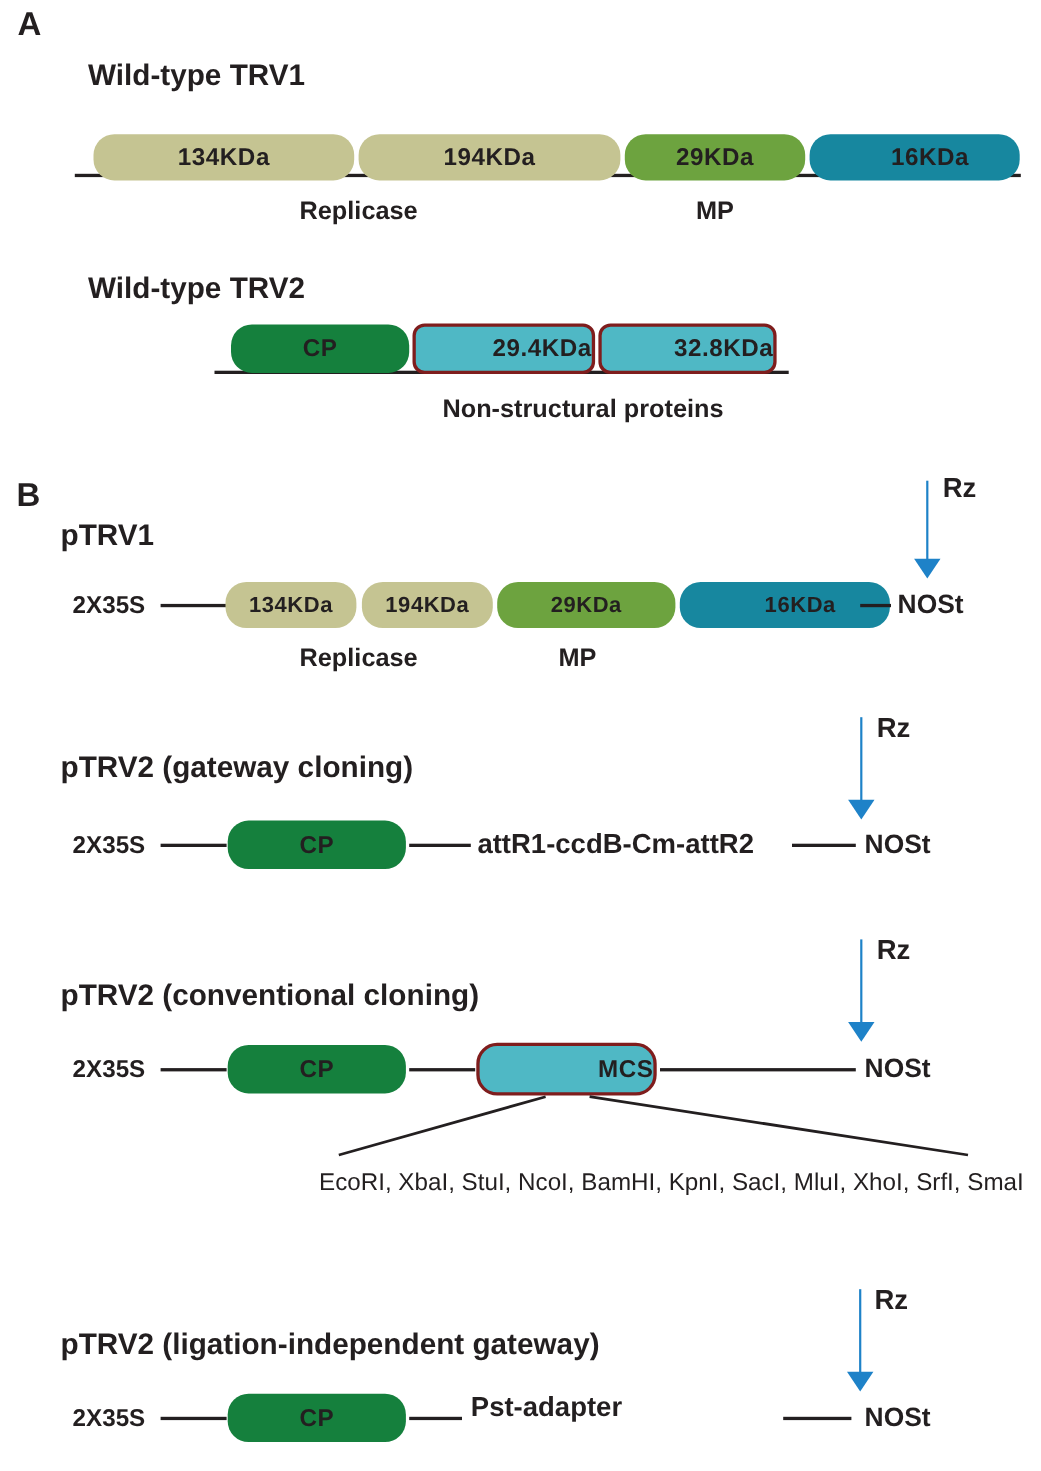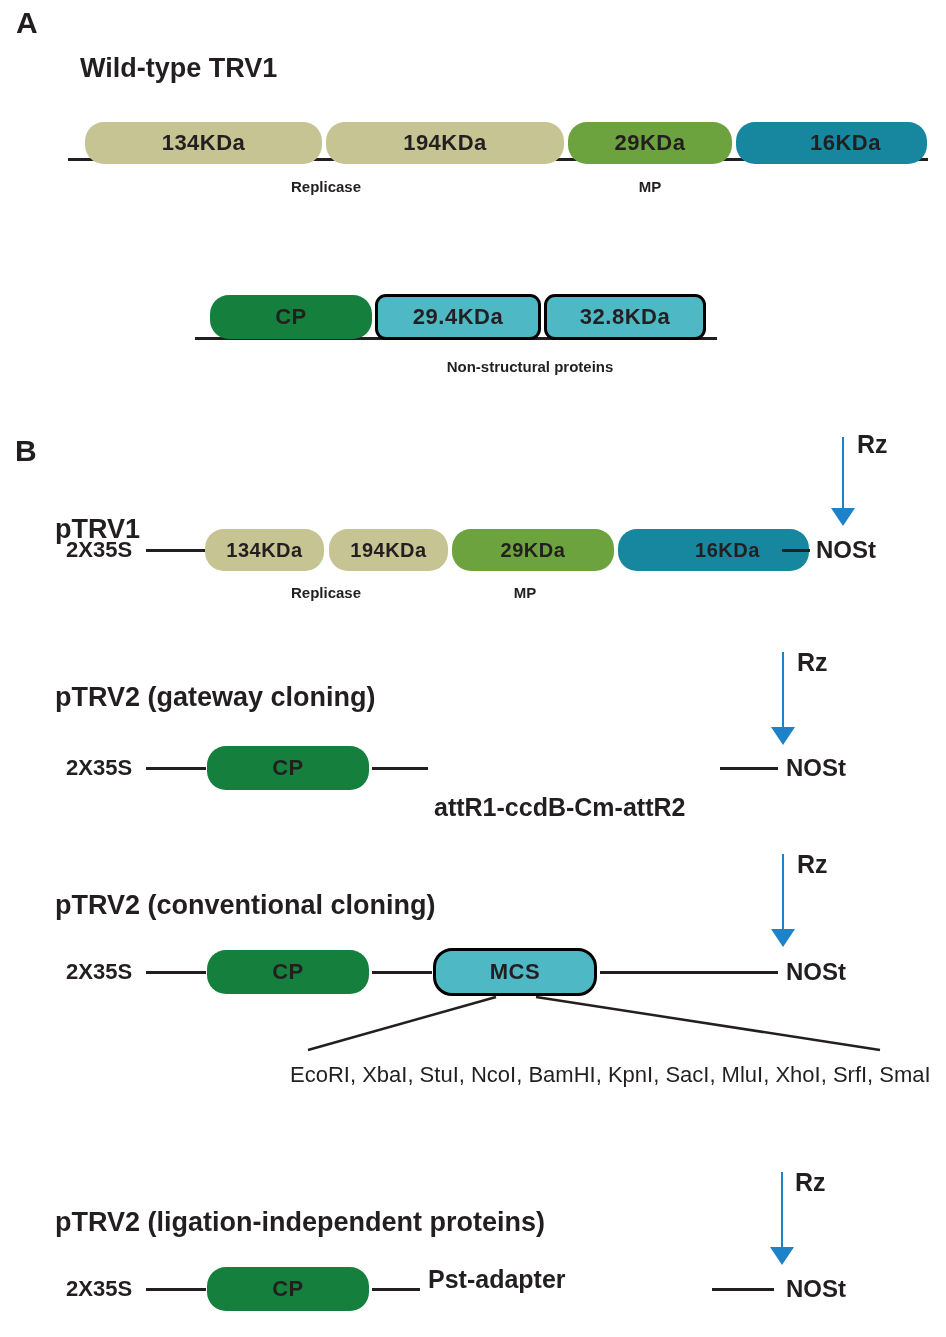--- a/index.html
+++ b/index.html
@@ -12,23 +12,23 @@
   .heading{position:absolute;font-weight:bold;font-size:27px;line-height:1.1;white-space:nowrap;}
   .seg{
     position:absolute;display:flex;align-items:center;justify-content:center;
     font-weight:bold;border-radius:19px;font-size:22px;letter-spacing:.5px;
   }
   .seg.small{font-size:20px;}
   .olive{background:#c5c492;}
   .green{background:#6da33f;}
   .tealdark{background:#17879f;padding-left:28px;}
   .mint{background:#15803d;}
-  .tealmid{background:#4fb8c5;border:3px solid #000000;border-radius:11px;}
+  .tealmid{background:#4fb8c5;border:3px solid #7f1d1d;border-radius:11px;justify-content:flex-end;}
   .hline{position:absolute;height:3px;background:#231f20;}
-  .ann{position:absolute;font-weight:bold;font-size:15px;text-align:center;white-space:nowrap;}
+  .ann{position:absolute;font-weight:bold;font-size:23px;text-align:center;white-space:nowrap;}
   .endlab{position:absolute;font-weight:bold;font-size:22px;white-space:nowrap;}
   .nost{font-size:24px;}
   .rz{position:absolute;font-weight:bold;font-size:25px;}
   .varrow{position:absolute;width:2px;background:#1e82c8;}
   .ahead{
     position:absolute;width:0;height:0;
     border-left:12px solid transparent;border-right:12px solid transparent;
     border-top:18px solid #1e82c8;
   }
   .insert{position:absolute;font-weight:bold;font-size:25px;white-space:nowrap;line-height:31px;}
@@ -53,37 +53,38 @@
   <div class="seg green" style="left:568px;top:122px;width:164px;height:42px;">
       <span>29KDa</span>
     </div>
   <div class="seg tealdark" style="left:736px;top:122px;width:163px;height:42px;">
       <span>16KDa</span>
     </div>
 
   <div class="ann" style="left:226px;top:178px;width:200px;">Replicase</div>
   <div class="ann" style="left:600px;top:178px;width:100px;">MP</div>
 
+  <div class="heading" style="left:80px;top:248px;">Wild-type TRV2</div>
 
   <div class="hline" style="left:195px;top:337px;width:522px;"></div>
   <div class="seg mint" style="left:210px;top:295px;width:162px;height:44px;">
       <span>CP</span>
     </div>
   <div class="seg tealmid" style="left:375px;top:294px;width:160px;height:40px;">
       <span>29.4KDa</span>
     </div>
   <div class="seg tealmid" style="left:544px;top:294px;width:156px;height:40px;">
       <span>32.8KDa</span>
     </div>
 
   <div class="ann" style="left:375px;top:358px;width:310px;">Non-structural proteins</div>
 
   <div class="panel-label" style="left:15px;top:436px;">B</div>
 
-  <div class="heading" style="left:55px;top:472px;margin-top:43px;">pTRV1</div>
+  <div class="heading" style="left:55px;top:472px;">pTRV1</div>
   <div class="rz" style="left:857px;top:430px;">Rz</div>
   <div class="varrow" style="left:842px;top:437px;height:72px;"></div>
   <div class="ahead" style="left:831px;top:508px;"></div>
 
   <div class="endlab" style="left:66px;top:537px;">2X35S</div>
   <div class="hline" style="left:146px;top:549px;width:60px;"></div>
   <div class="seg olive small" style="left:205px;top:529px;width:119px;height:42px;">
       <span>134KDa</span>
     </div>
   <div class="seg olive small" style="left:329px;top:529px;width:119px;height:42px;">
@@ -105,21 +106,21 @@
   <div class="varrow" style="left:782px;top:652px;height:76px;"></div>
   <div class="ahead" style="left:771px;top:727px;"></div>
   <div class="heading" style="left:55px;top:683px;">pTRV2 (gateway cloning)</div>
 
   <div class="endlab" style="left:66px;top:755px;">2X35S</div>
   <div class="hline" style="left:146px;top:767px;width:60px;"></div>
   <div class="seg mint" style="left:207px;top:746px;width:162px;height:44px;">
       <span>CP</span>
     </div>
   <div class="hline" style="left:372px;top:767px;width:56px;"></div>
-  <div class="insert" style="left:434px;top:792px;">attR1-ccdB-Cm-attR2</div>
+  <div class="insert" style="left:434px;top:752px;">attR1-ccdB-Cm-attR2</div>
   <div class="hline" style="left:720px;top:767px;width:58px;"></div>
   <div class="endlab nost" style="left:786px;top:754px;">NOSt</div>
 
   <div class="rz" style="left:797px;top:850px;">Rz</div>
   <div class="varrow" style="left:782px;top:854px;height:76px;"></div>
   <div class="ahead" style="left:771px;top:929px;"></div>
   <div class="heading" style="left:55px;top:891px;">pTRV2 (conventional cloning)</div>
 
   <div class="endlab" style="left:66px;top:959px;">2X35S</div>
   <div class="hline" style="left:146px;top:971px;width:60px;"></div>
@@ -135,21 +136,21 @@
 
   <svg class="abs" style="left:300px;top:995px;" width="590" height="60">
     <line x1="196" y1="2" x2="8" y2="55" stroke="#231f20" stroke-width="2.5"></line>
     <line x1="236" y1="2" x2="580" y2="55" stroke="#231f20" stroke-width="2.5"></line>
   </svg>
   <div class="sites" style="left:290px;top:1062px;width:610px;">EcoRI, XbaI, StuI, NcoI, BamHI, KpnI, SacI, MluI, XhoI, SrfI, SmaI</div>
 
   <div class="rz" style="left:795px;top:1168px;">Rz</div>
   <div class="varrow" style="left:781px;top:1172px;height:76px;"></div>
   <div class="ahead" style="left:770px;top:1247px;"></div>
-  <div class="heading" style="left:55px;top:1208px;">pTRV2 (ligation-independent proteins)</div>
+  <div class="heading" style="left:55px;top:1208px;">pTRV2 (ligation-independent gateway)</div>
 
   <div class="endlab" style="left:66px;top:1276px;">2X35S</div>
   <div class="hline" style="left:146px;top:1288px;width:60px;"></div>
   <div class="seg mint" style="left:207px;top:1267px;width:162px;height:44px;">
       <span>CP</span>
     </div>
   <div class="hline" style="left:372px;top:1288px;width:48px;"></div>
   <div class="insert" style="left:428px;top:1264px;">
     <div>Pst-adapter</div>
   </div>

